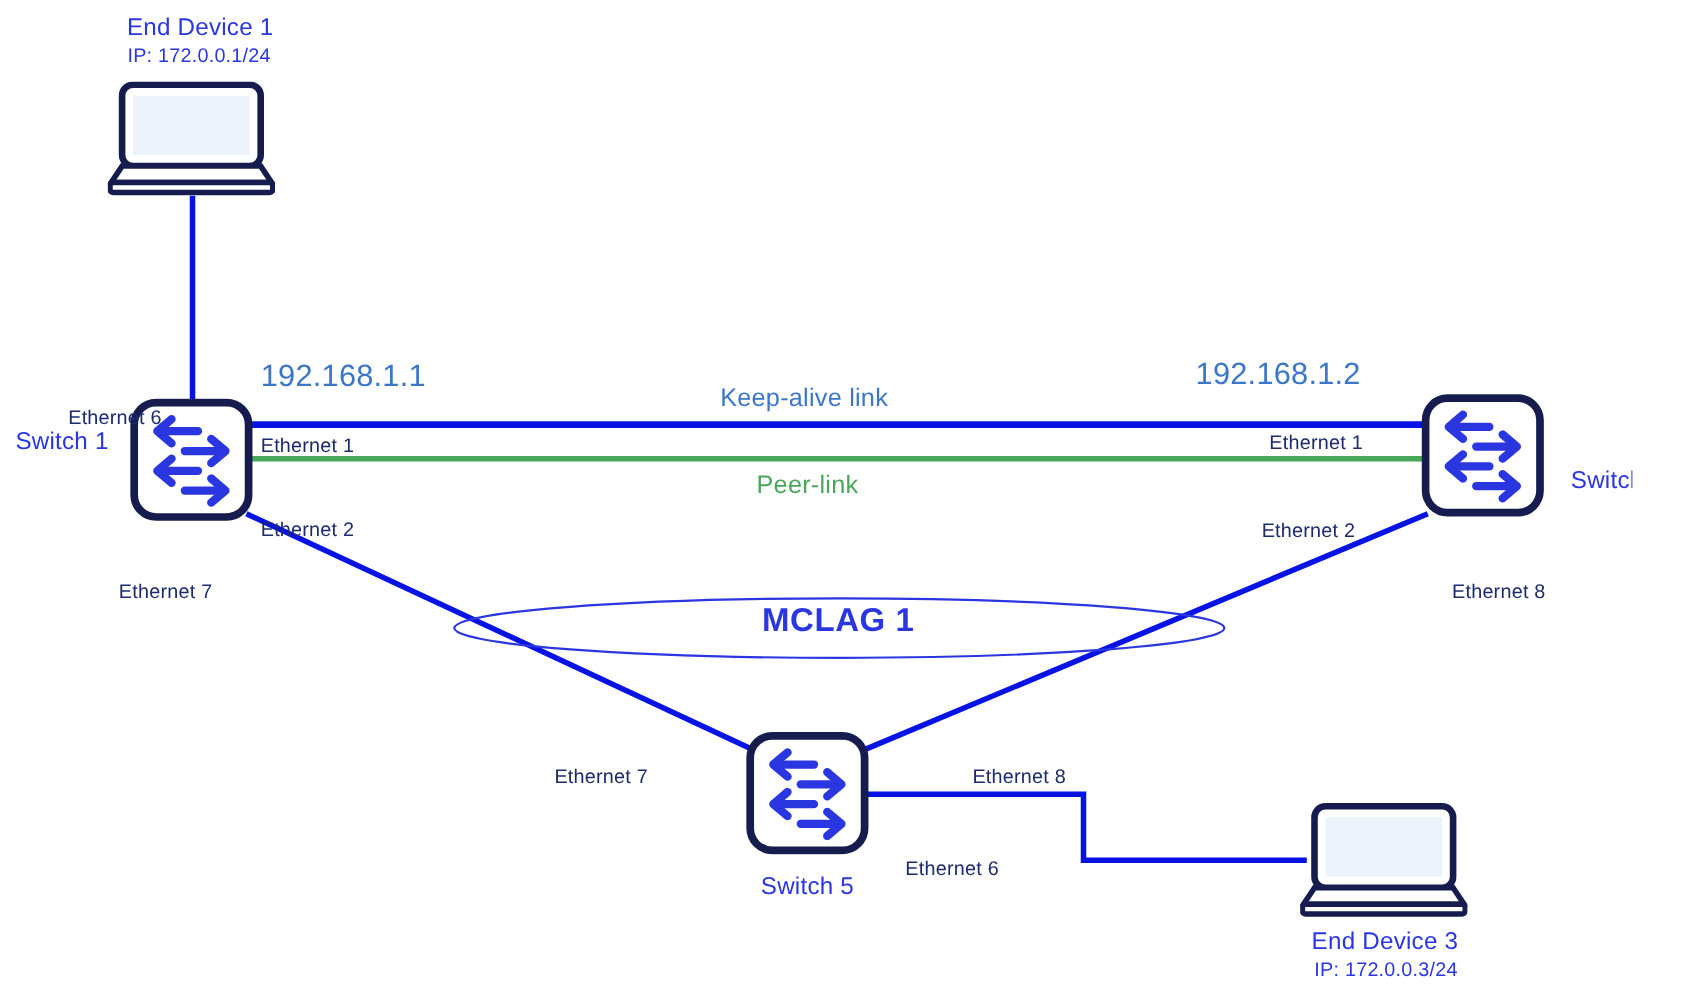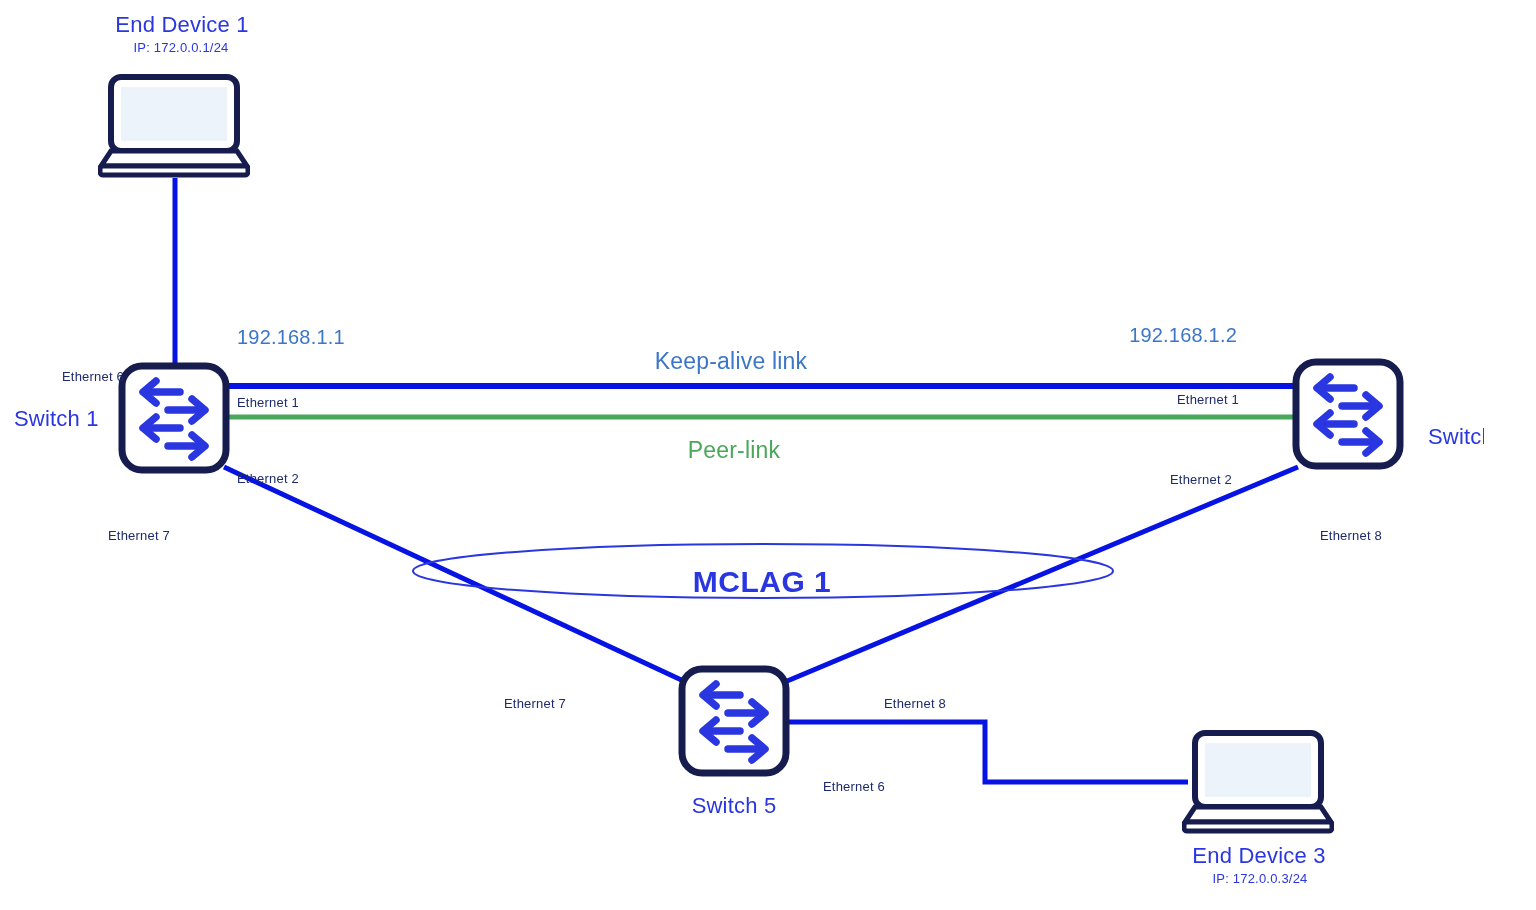--- a/index.html
+++ b/index.html
@@ -34,30 +34,30 @@
     position: absolute;
     z-index: 2;
   }
   .icon-border { stroke: var(--icon-navy); fill: #ffffff; }
   .screen-fill { fill: var(--screen-fill); }
   .arrowset path { stroke: var(--accent-blue); fill: none; }
   .label {
     position: absolute;
     z-index: 3;
     white-space: nowrap;
-    font-size: 13px;
+    font-size: 18px;
     letter-spacing: 0.2px;
   }
   .navy   { color: var(--navy-text); margin-top: 40px; }
   .blue   { color: var(--accent-blue); }
   .medblue{ color: var(--medium-blue); }
   .green  { color: var(--green); }
   .center { transform: translateX(-50%); text-align: center; }
   .right  { text-align: left; }
-  .fs20 { font-size: 20px; }
+  .fs20 { font-size: 28px; }
   .fs22 { font-size: 22px; }
   .fs23 { font-size: 23px; text-align: center; }
   .mclag-label {
     font-size: 30px;
     font-weight: bold;
     color: var(--accent-blue);
     letter-spacing: 0.5px;
   }
 </style>
 </head>
@@ -116,36 +116,36 @@
   </svg>
 
   <svg class="node-icon" style="left:1182px; top:730px" width="152" height="106">
     <use href="#laptop-icon"></use>
   </svg>
 
   <div class="label blue fs22 center" style="left:182px; top:12px">End Device 1</div>
   <div class="label blue center" style="left:181px; top:40px">IP: 172.0.0.1/24</div>
 
   <div class="label navy" style="left:62px; top:329px">Ethernet 6</div>
-  <div class="label blue fs22" style="left:14px; top:406px">Switch 1</div>
+  <div class="label blue fs22" style="left:14px; top:388px">Switch 1</div>
   <div class="label medblue fs20" style="left:237px; top:326px">192.168.1.1</div>
   <div class="label navy" style="left:237px; top:355px">Ethernet 1</div>
   <div class="label navy" style="left:237px; top:431px">Ethernet 2</div>
   <div class="label navy" style="left:108px; top:488px">Ethernet 7</div>
 
   <div class="label medblue fs23 center" style="left:731px; top:348px">Keep-alive link</div>
-  <div class="label green fs23 center" style="left:734px; top:437px">Peer-link</div>
+  <div class="label green fs23 center" style="left:734px; top:427px">Peer-link</div>
 
   <div class="label medblue fs20 right" style="right:247px; top:324px">192.168.1.2</div>
   <div class="label navy right" style="right:245px; top:352px">Ethernet 1</div>
   <div class="label navy right" style="right:252px; top:432px">Ethernet 2</div>
   <div class="label blue fs22" style="left:1428px; top:424px">Switch 2</div>
   <div class="label navy" style="left:1320px; top:488px">Ethernet 8</div>
 
-  <div class="label mclag-label center" style="left:762px; top:565px">MCLAG 1</div>
+  <div class="label mclag-label center" style="left:762px; top:548px">MCLAG 1</div>
 
   <div class="label navy" style="left:504px; top:656px">Ethernet 7</div>
   <div class="label navy" style="left:884px; top:656px">Ethernet 8</div>
   <div class="label navy" style="left:823px; top:739px">Ethernet 6</div>
   <div class="label blue fs22 center" style="left:734px; top:793px">Switch 5</div>
 
   <div class="label blue fs22 center" style="left:1259px; top:843px">End Device 3</div>
   <div class="label blue center" style="left:1260px; top:871px">IP: 172.0.0.3/24</div>
 
 </div>

